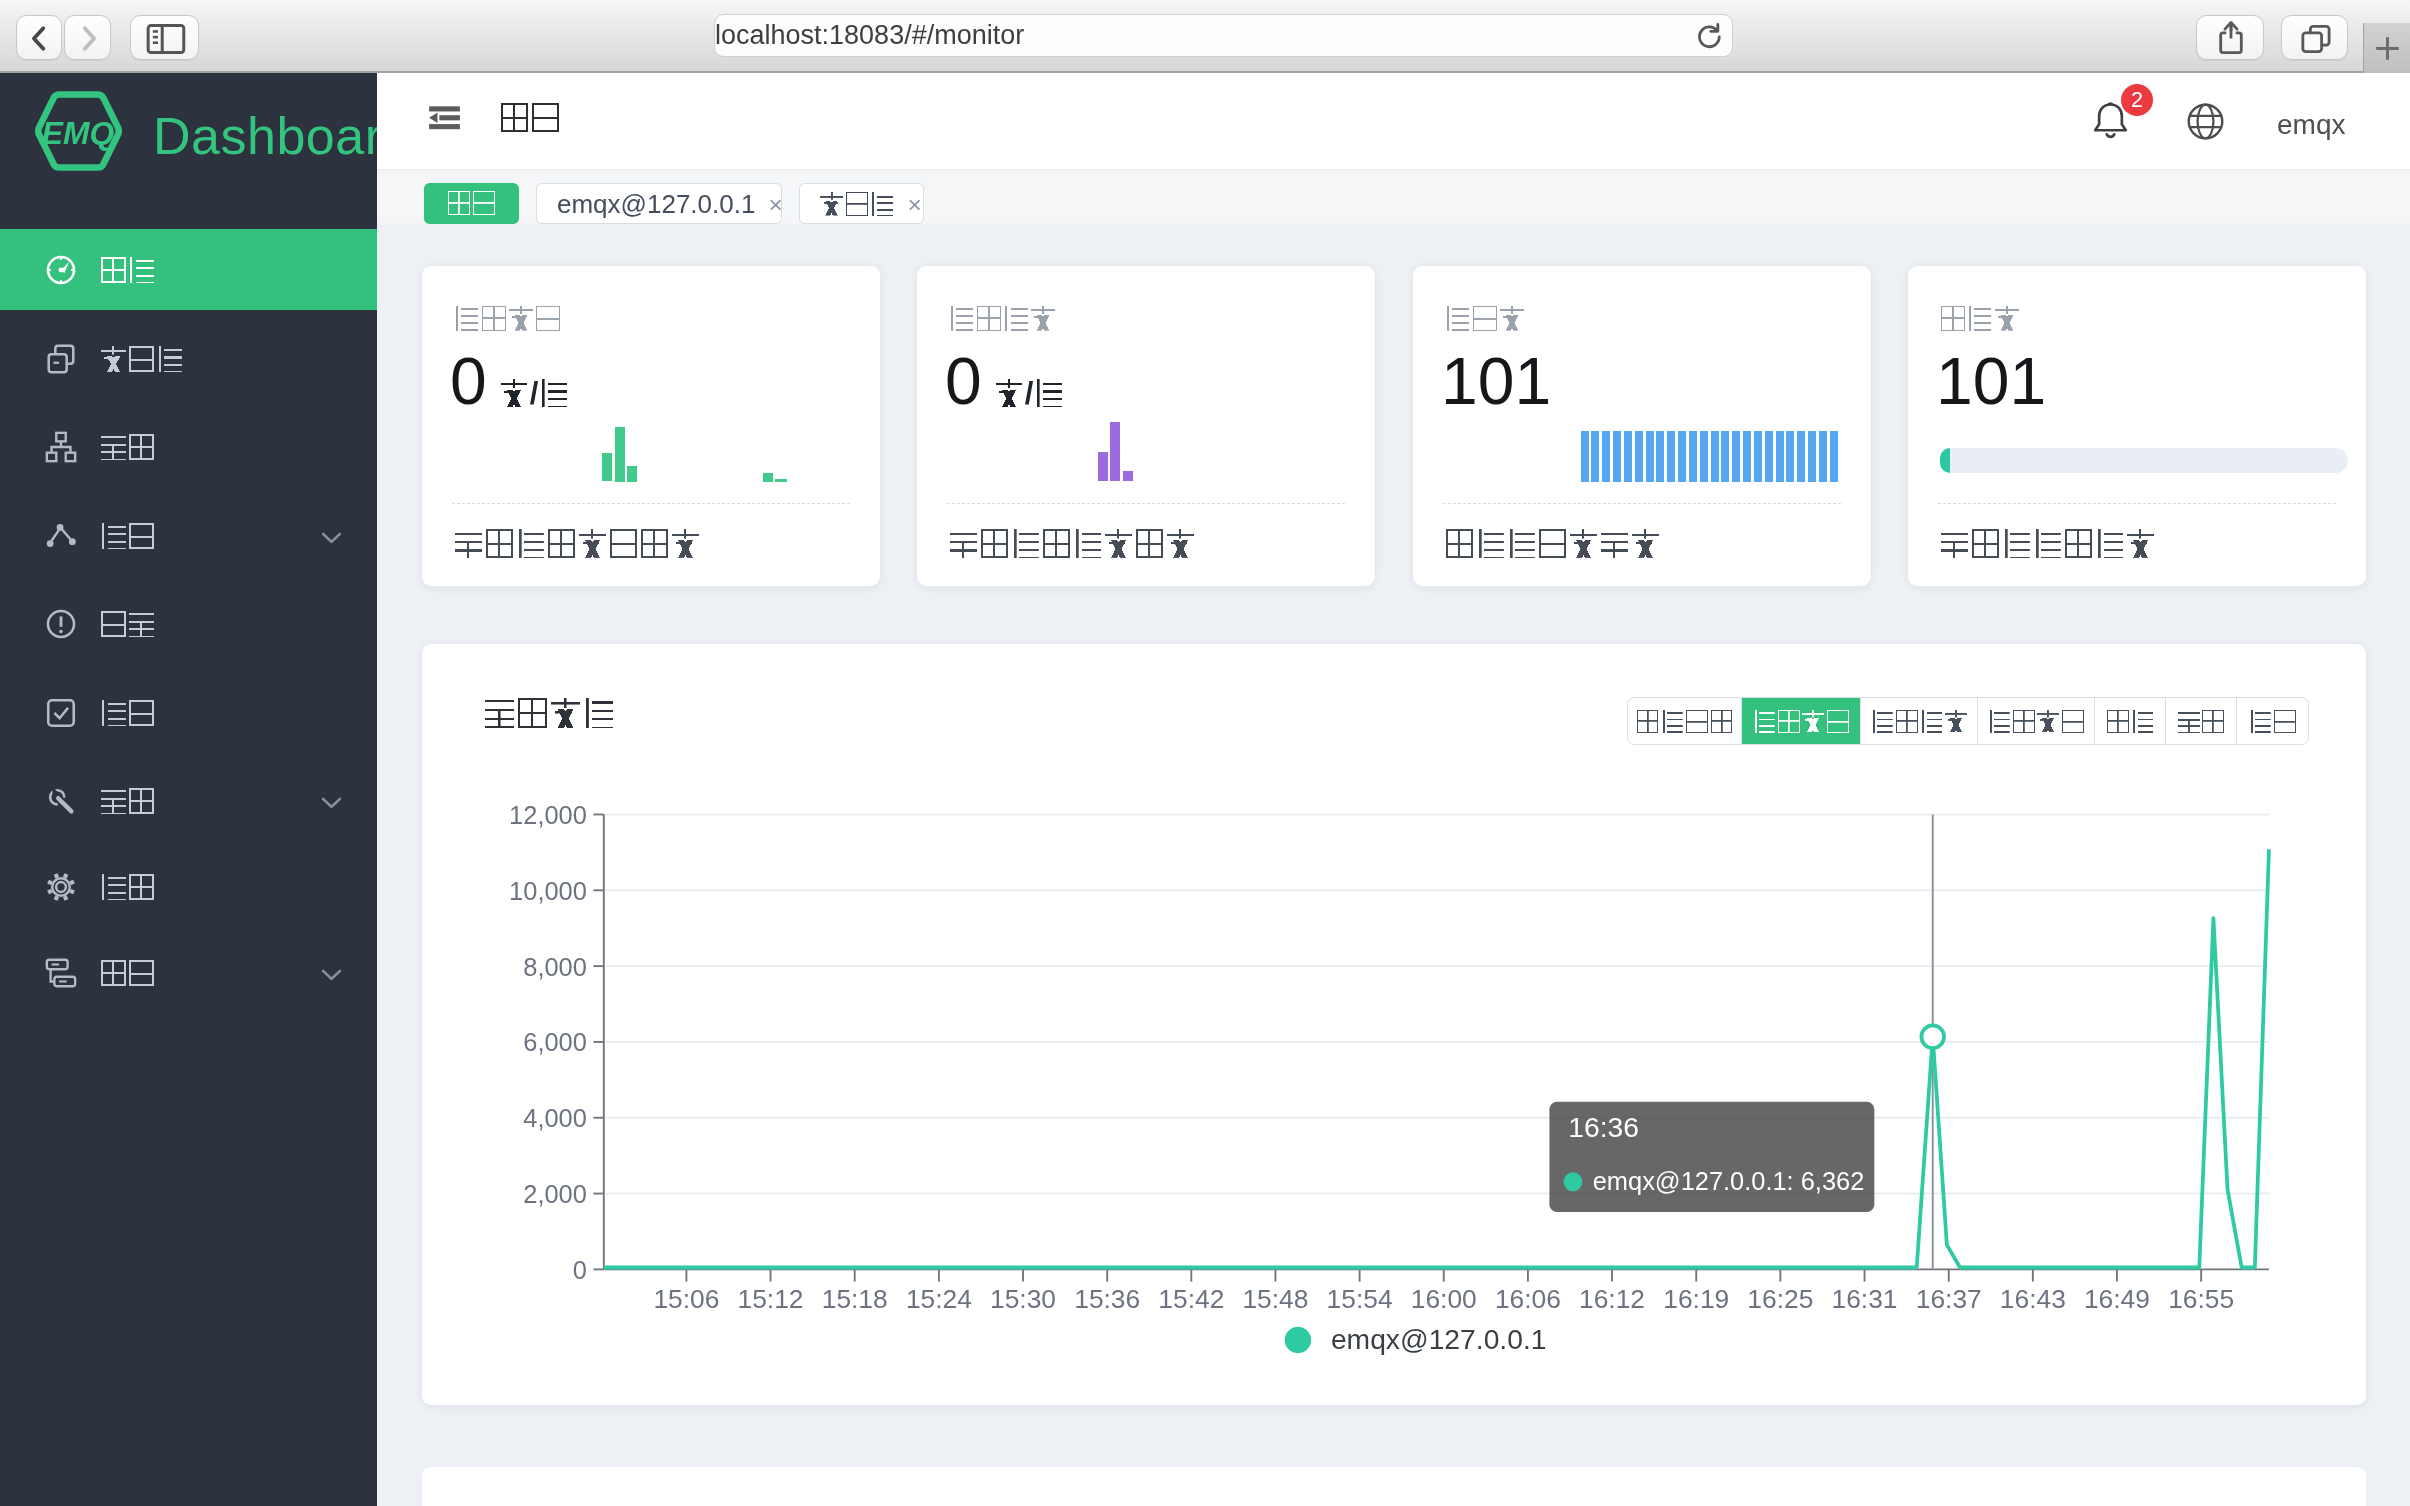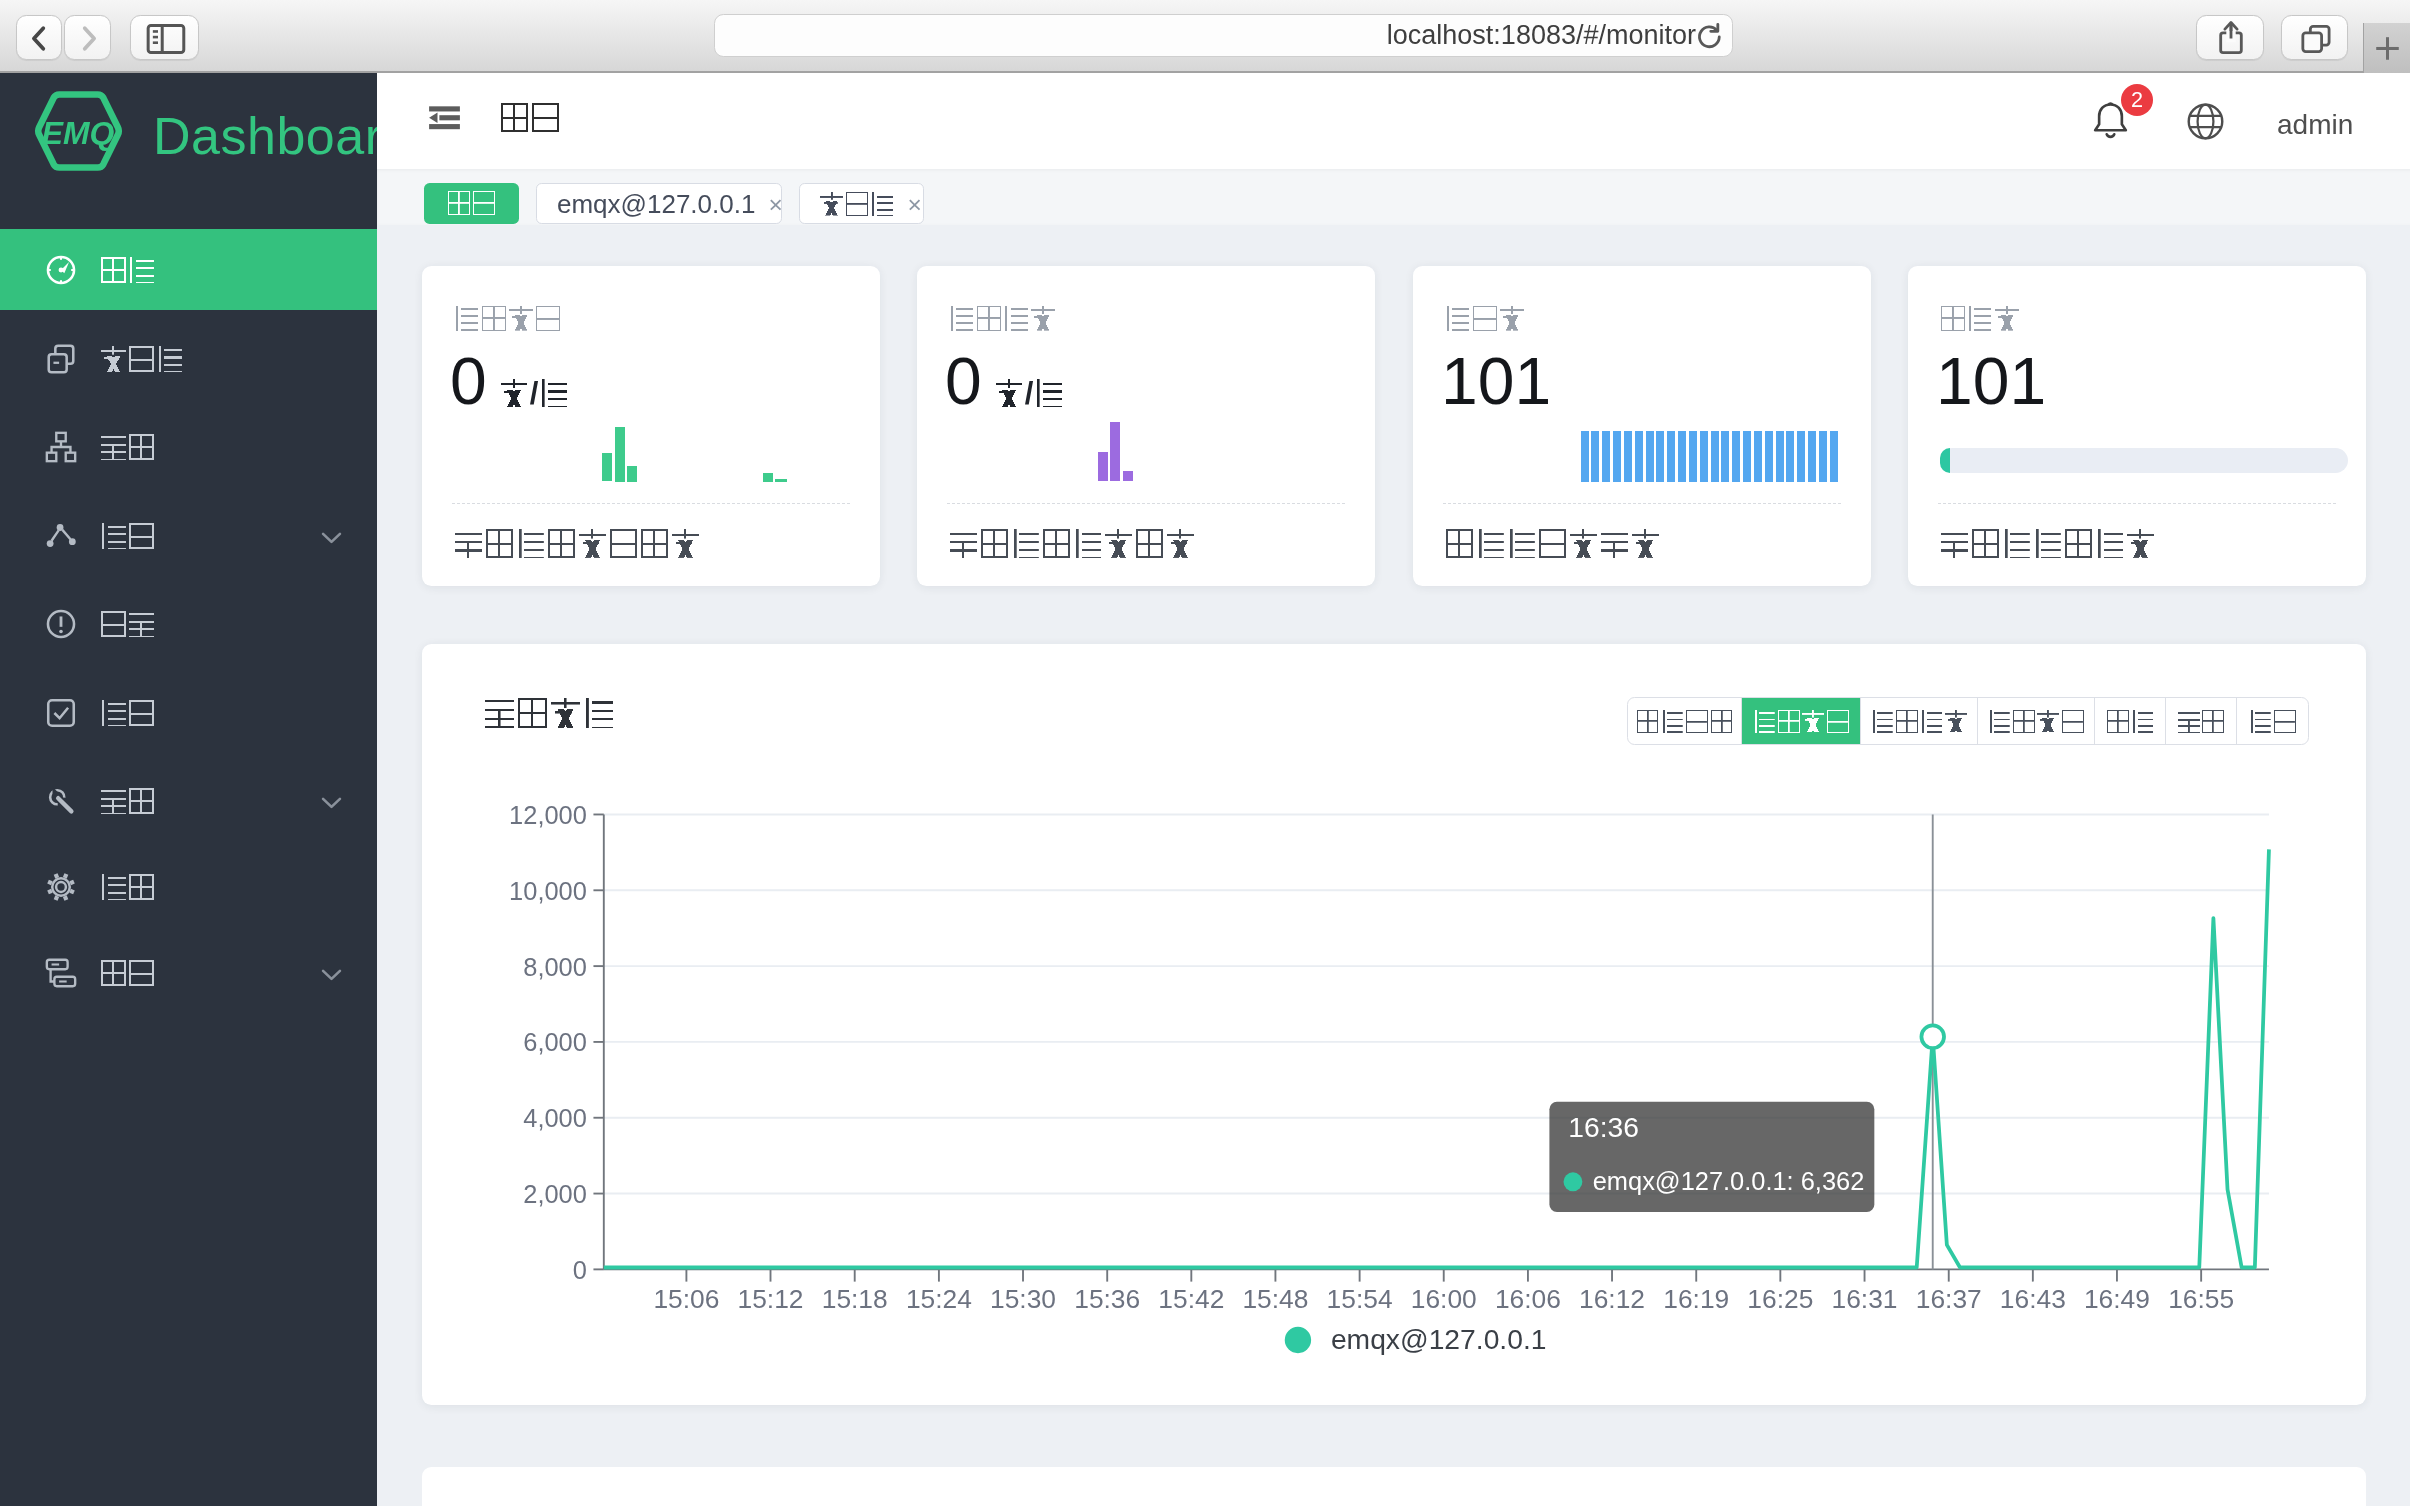--- a/index.html
+++ b/index.html
@@ -8,21 +8,21 @@
 .zh{display:inline-block;width:.86em;height:.9em;margin:0 .055em;vertical-align:-.1em}
 .zA{background-image:repeating-linear-gradient(0deg,currentColor 0 .075em,transparent .075em .26em),linear-gradient(currentColor,currentColor);background-size:100% 100%,.075em .55em;background-position:0 .04em,50% 100%;background-repeat:no-repeat}
 .zB{border:.07em solid;background-image:linear-gradient(currentColor,currentColor);background-size:100% .07em;background-position:50% 52%;background-repeat:no-repeat}
 .zC{border:.07em solid;background-image:linear-gradient(currentColor,currentColor),linear-gradient(currentColor,currentColor);background-size:.07em 100%,100% .07em;background-position:50% 0,0 50%;background-repeat:no-repeat}
 .zD{background-image:linear-gradient(currentColor,currentColor),repeating-linear-gradient(0deg,currentColor 0 .07em,transparent .07em .25em);background-size:.085em 100%,.62em 100%;background-position:.06em 0,100% .03em;background-repeat:no-repeat}
 .zE{background-image:linear-gradient(currentColor,currentColor),linear-gradient(currentColor,currentColor),linear-gradient(63deg,transparent 42%,currentColor 42% 58%,transparent 58%),linear-gradient(117deg,transparent 42%,currentColor 42% 58%,transparent 58%),linear-gradient(currentColor,currentColor);background-size:100% .075em,60% .075em,100% .56em,100% .56em,.075em .3em;background-position:0 .13em,.12em .38em,0 100%,0 100%,50% 0;background-repeat:no-repeat}
 .sl{margin:0 .02em}
 
 #bar{position:absolute;left:0;top:0;width:2411px;height:73px;background:linear-gradient(#f6f6f6,#d7d7d7);border-bottom:2.8px solid #a2a2a2}
 .tbtn{position:absolute;top:15px;height:45px;border-radius:10.4px;background:linear-gradient(#ffffff,#f2f2f2);border:0.9px solid #c7c7c7;box-shadow:0 0.9px 0.9px rgba(0,0,0,.07)}
-#url{position:absolute;left:714px;top:14px;width:1019px;height:43px;border-radius:9.4px;background:#fdfdfd;border:0.9px solid #cfcfcf;text-align:right;line-height:41px;font-size:27px;color:#3e3e3e;padding-right:36px}
+#url{position:absolute;left:714px;top:14px;width:1019px;height:43px;border-radius:9.4px;background:#fdfdfd;border:0.9px solid #cfcfcf;text-align:left;line-height:41px;font-size:27px;color:#3e3e3e;padding-right:36px}
 #newtab{position:absolute;left:2363px;top:22.6px;width:47px;height:50px;background:linear-gradient(#d2d2d2,#bfbfbf);border-left:0.9px solid #a2a2a2}
 
 #side{position:absolute;left:0;top:73px;width:377px;height:1434px;background:#2c333e}
 #logo{position:absolute;left:34px;top:16px}
 #logotxt{position:absolute;left:153px;top:33px;font-size:52px;color:#33c580;letter-spacing:0.5px}
 .mi{position:absolute;left:0;width:377px;height:81px;color:#c6ccd4}
 .mi > svg{position:absolute;left:44px;top:23.5px;color:#b4bbc4}
 .mi .txt{position:absolute;left:99px;top:25.4px;font-size:29px}
 .mi.act{background:#34c17e;color:#fff}
 .mi.act > svg{color:#fff}
@@ -203,21 +203,21 @@
 <path d="M24 41.5 a4.3 4.3 0 0 0 8 0" stroke="#3f3f3f" stroke-width="2.8" stroke-linecap="round"></path>
 <path d="M26 10.3 a2.2 2.2 0 0 1 4 0" stroke="#3f3f3f" stroke-width="2.6"></path>
         </svg></span>
     <span class="abs" style="left:1744px;top:11.3px;width:32px;height:32px;border-radius:16px;background:#eb3b41;color:#fff;font-size:21.7px;text-align:center;line-height:32px">2</span>
     <span class="abs" style="left:1808px;top:28px"><svg width="41" height="41" viewBox="0 0 44 44" fill="none">
           <circle cx="22" cy="22" r="18" stroke="#4e4e4e" stroke-width="2.6"></circle>
 <ellipse cx="22" cy="22" rx="8.5" ry="18" stroke="#4e4e4e" stroke-width="2.4"></ellipse>
 <line x1="4.5" y1="16" x2="39.5" y2="16" stroke="#4e4e4e" stroke-width="2.4"></line>
 <line x1="4.5" y1="28" x2="39.5" y2="28" stroke="#4e4e4e" stroke-width="2.4"></line>
         </svg></span>
-    <span class="abs" style="left:1900px;top:36px;font-size:28px;color:#4f4f4f">admin</span>
+    <span class="abs" style="left:1900px;top:36px;font-size:28px;color:#4f4f4f">emqx</span>
   </div>
   <div id="tagrow">
     <div class="tag" style="left:47px;width:95px;background:#34c17e;color:#fff;text-align:center"><i class="zh zC"></i><i class="zh zB"></i></div>
     <div class="tag white" style="left:159px;width:246px;padding-left:20px">emqx@127.0.0.1<span class="x">×</span></div>
     <div class="tag white" style="left:422px;width:125px;padding-left:19px"><i class="zh zE"></i><i class="zh zB"></i><i class="zh zD"></i><span class="x">×</span></div>
   </div>
 
 <div class="card" style="left:45px;top:193px">
   <div class="lbl"><i class="zh zD"></i><i class="zh zC"></i><i class="zh zE"></i><i class="zh zB"></i></div>
   <div class="num">0</div>

